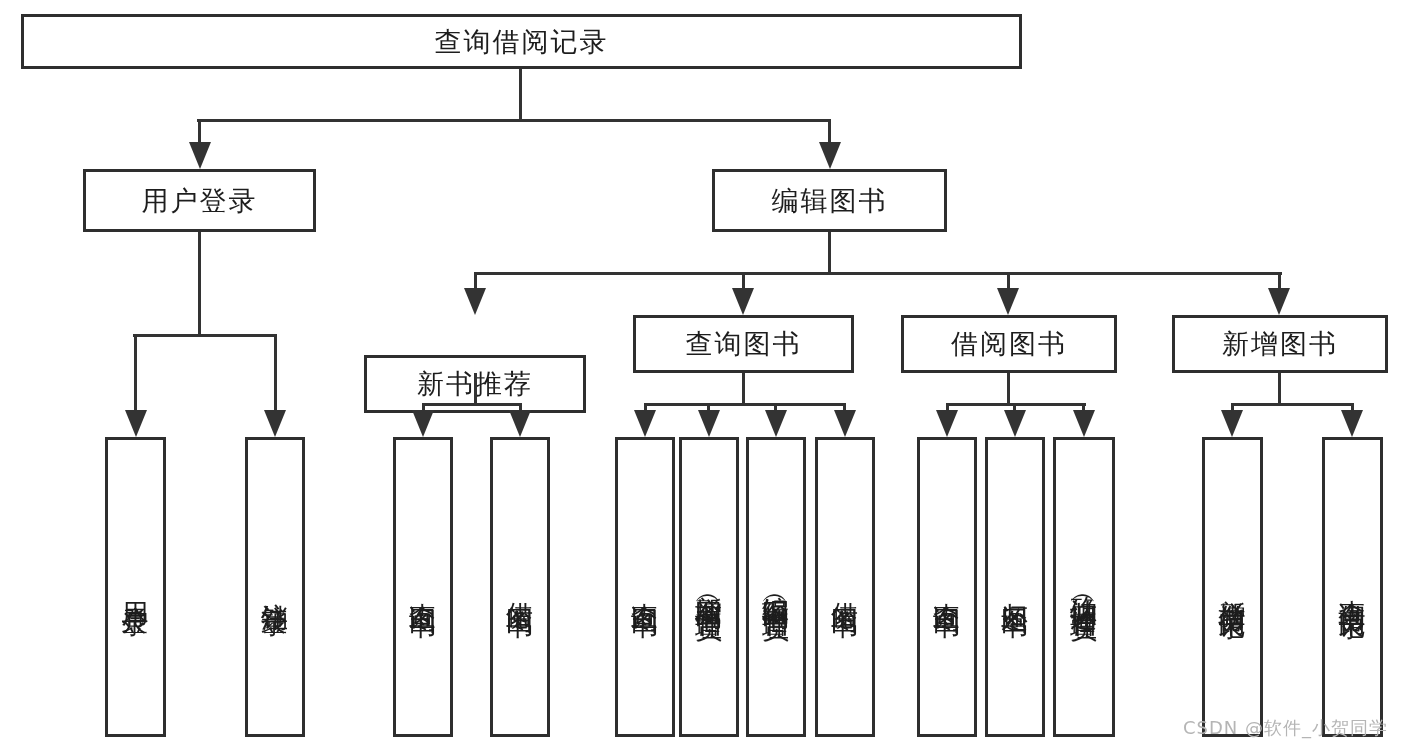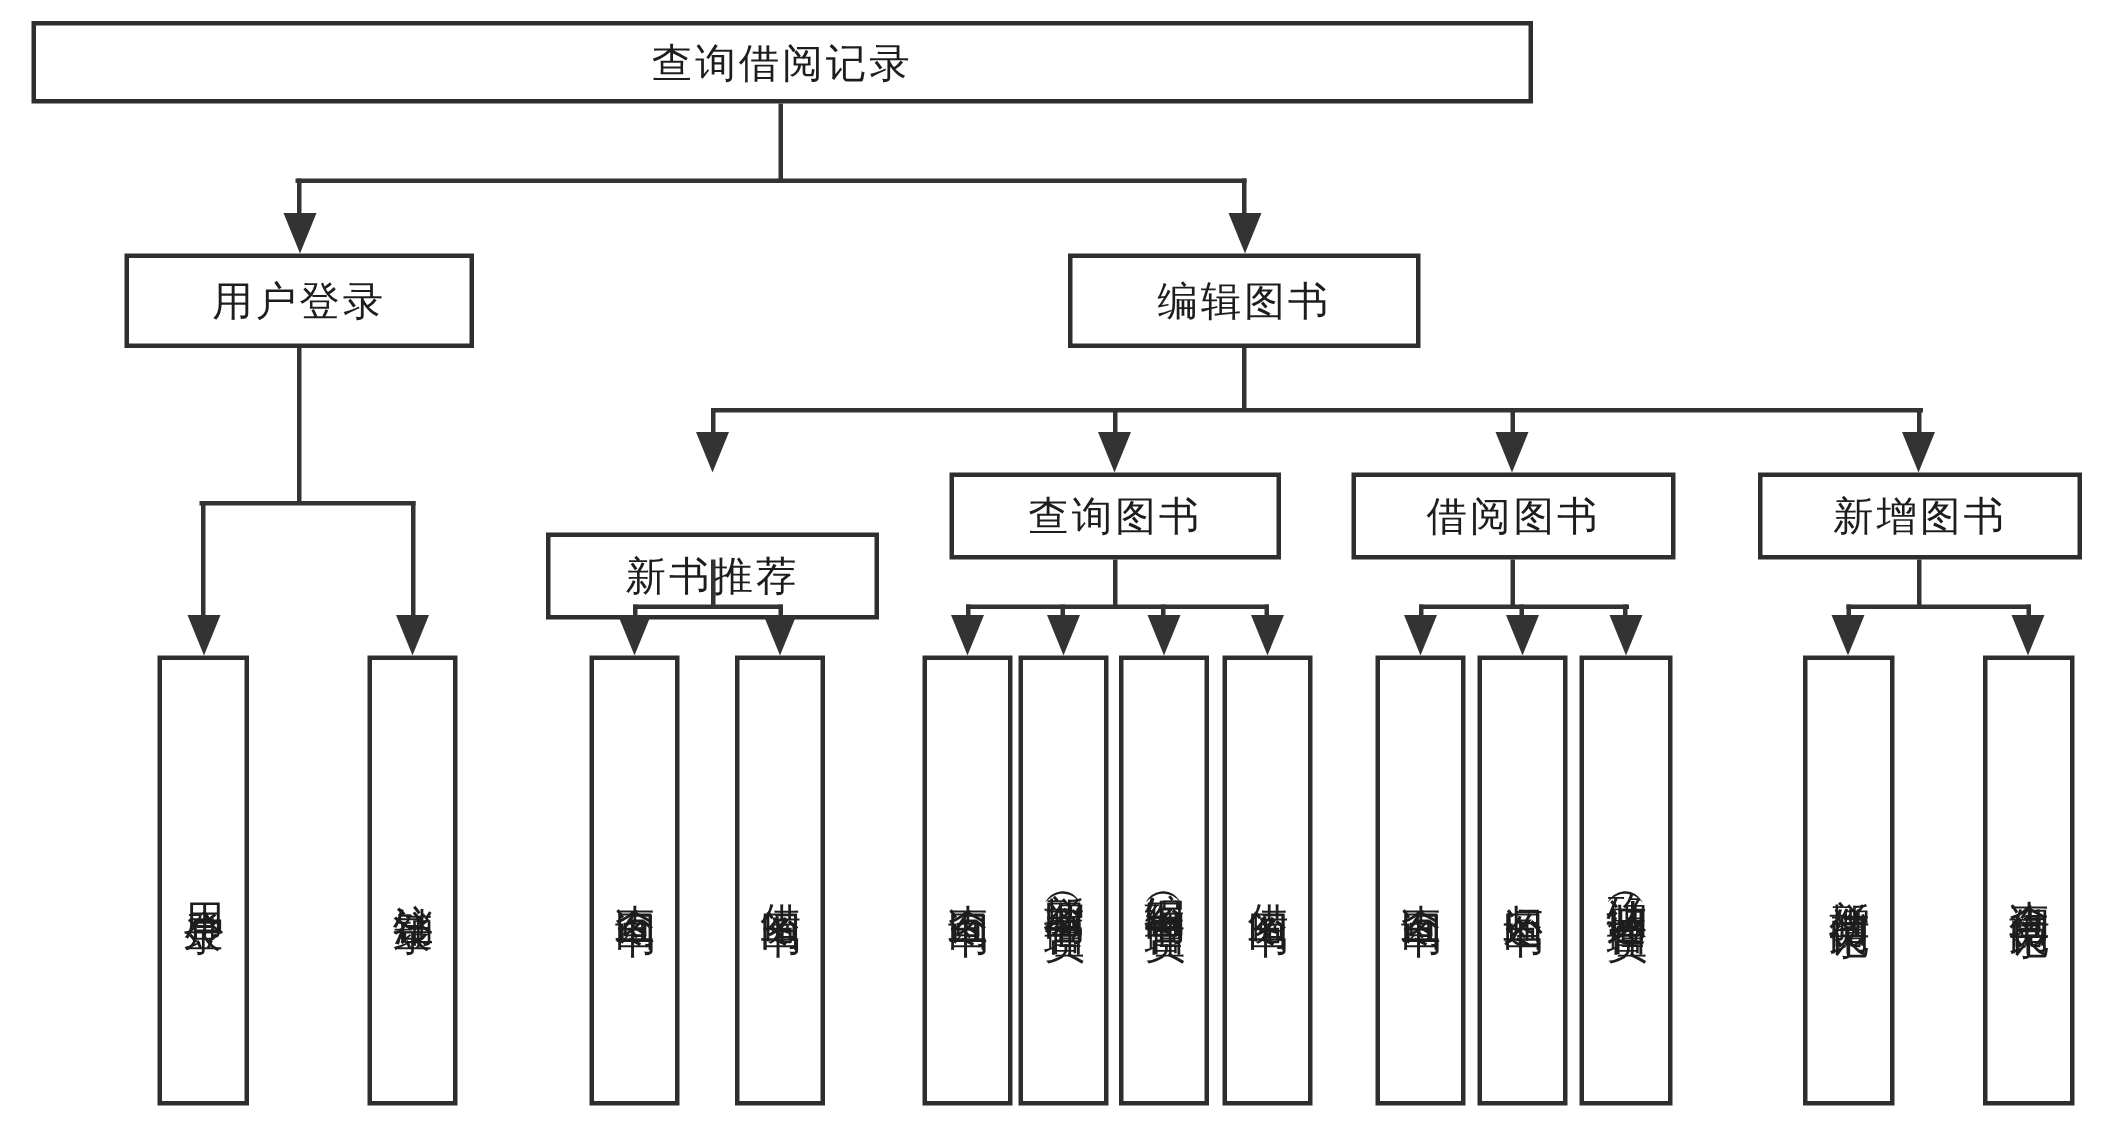--- a/index.html
+++ b/index.html
@@ -153,14 +153,15 @@
     <span>确认归还（管理员）</span>
     </div>
 
   <div class="vnode" style="left:1202px;width:61px;">
     <span>新增借阅记录</span>
     </div>
   <div class="vnode" style="left:1322px;width:61px;">
     <span>查询借阅记录</span>
     </div>
 
+  <div class="watermark">CSDN @软件_小贺同学</div>
 
 </div>
 
 </body></html>

